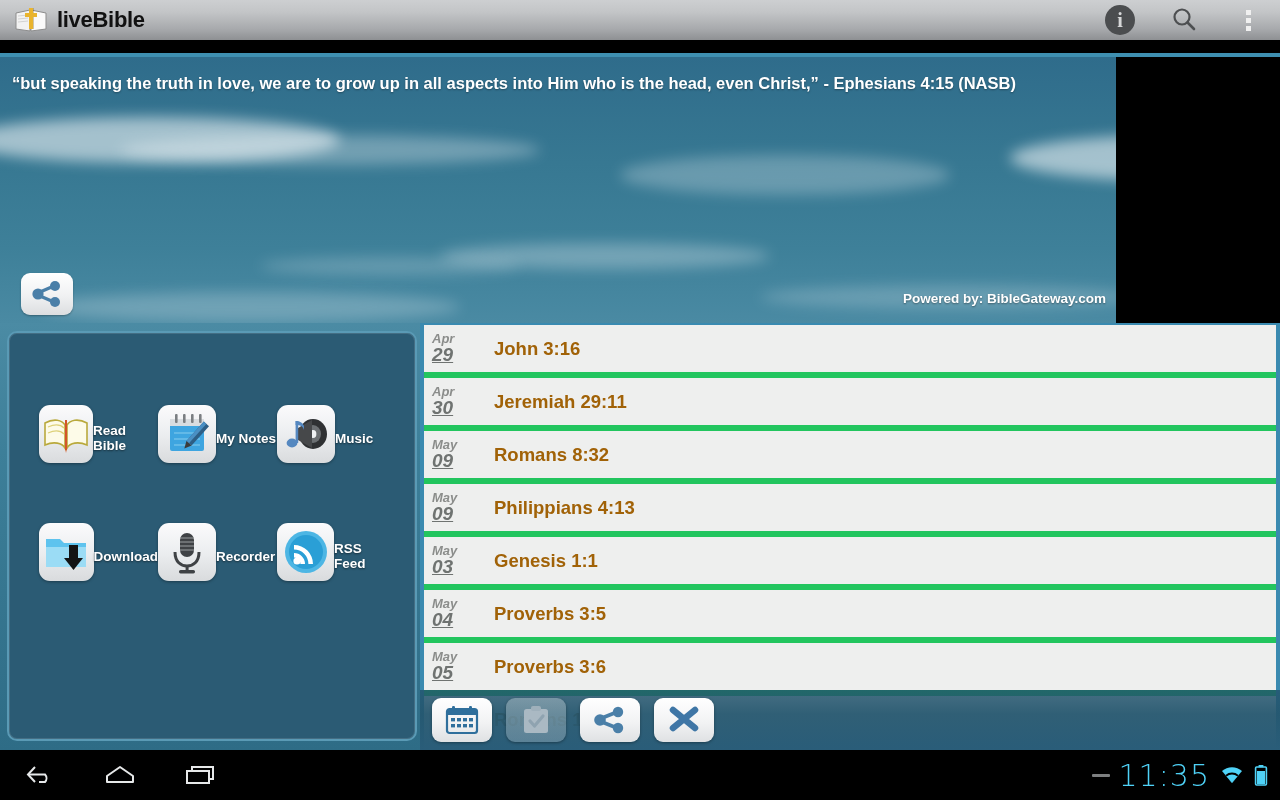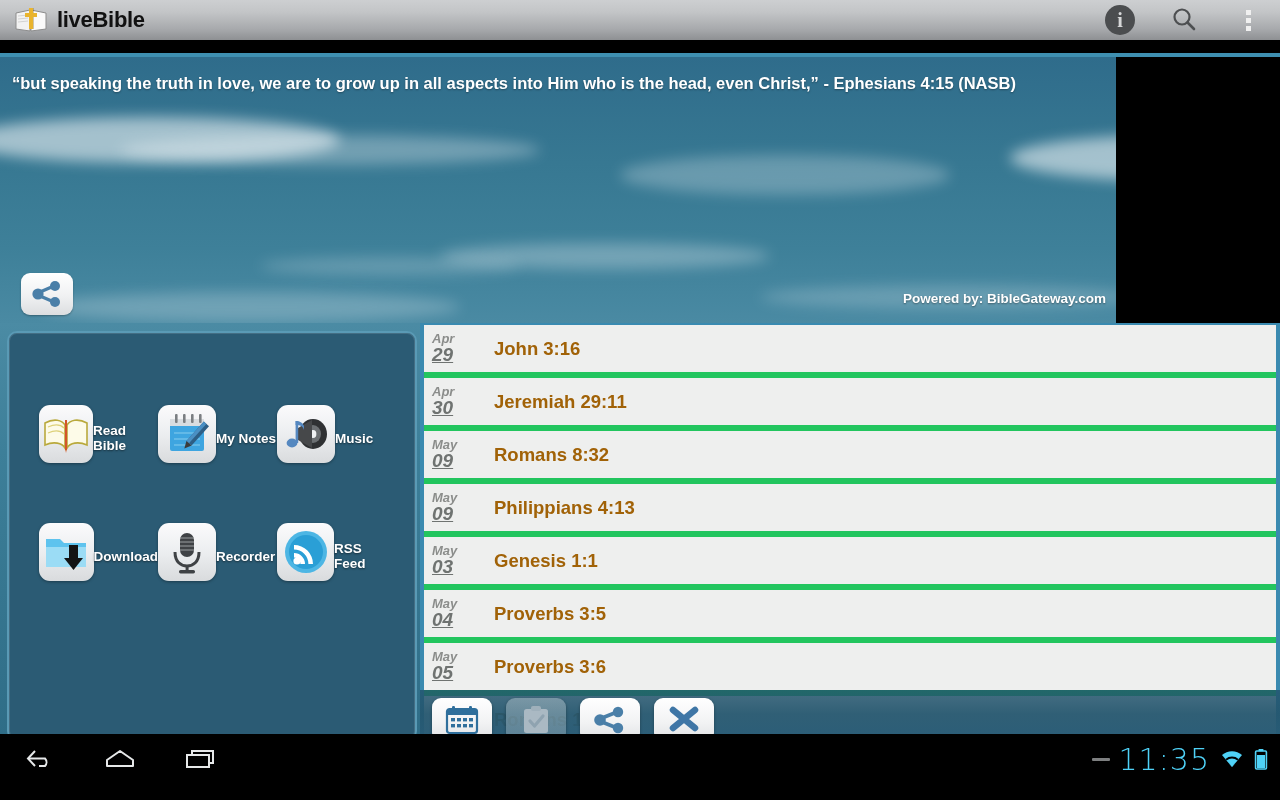--- a/index.html
+++ b/index.html
@@ -128,21 +128,21 @@
 
   
   .list-fade {
     position: absolute; left: 0; right: 0; bottom: 0; height: 26px;
     background: linear-gradient(to bottom, rgba(238,239,238,0) 0%, rgba(210,222,230,0.85) 60%, #bcd2dd 100%);
     pointer-events: none;
   }
 
   
   .navbar {
-    position: absolute; left: 0; bottom: 16px; width: 1280px; height: 50px;
+    position: absolute; left: 0; bottom: 0; width: 1280px; height: 50px;
     background: #000; display: flex; align-items: center;
   }
   .nav-btn { width: 80px; height: 50px; display: flex; align-items: center; justify-content: center; }
   .nav-status { margin-left: auto; display: flex; align-items: center; gap: 9px; padding-right: 12px; }
   .nav-dash { width: 18px; height: 3px; background: #7d7f80; border-radius: 1px; }
   .nav-clock { color: #4fd2f7; font-size: 30px; font-weight: 300; letter-spacing: 1px;
                font-family: "DejaVu Sans", sans-serif; }
 </style>
 </head>
 <body>

